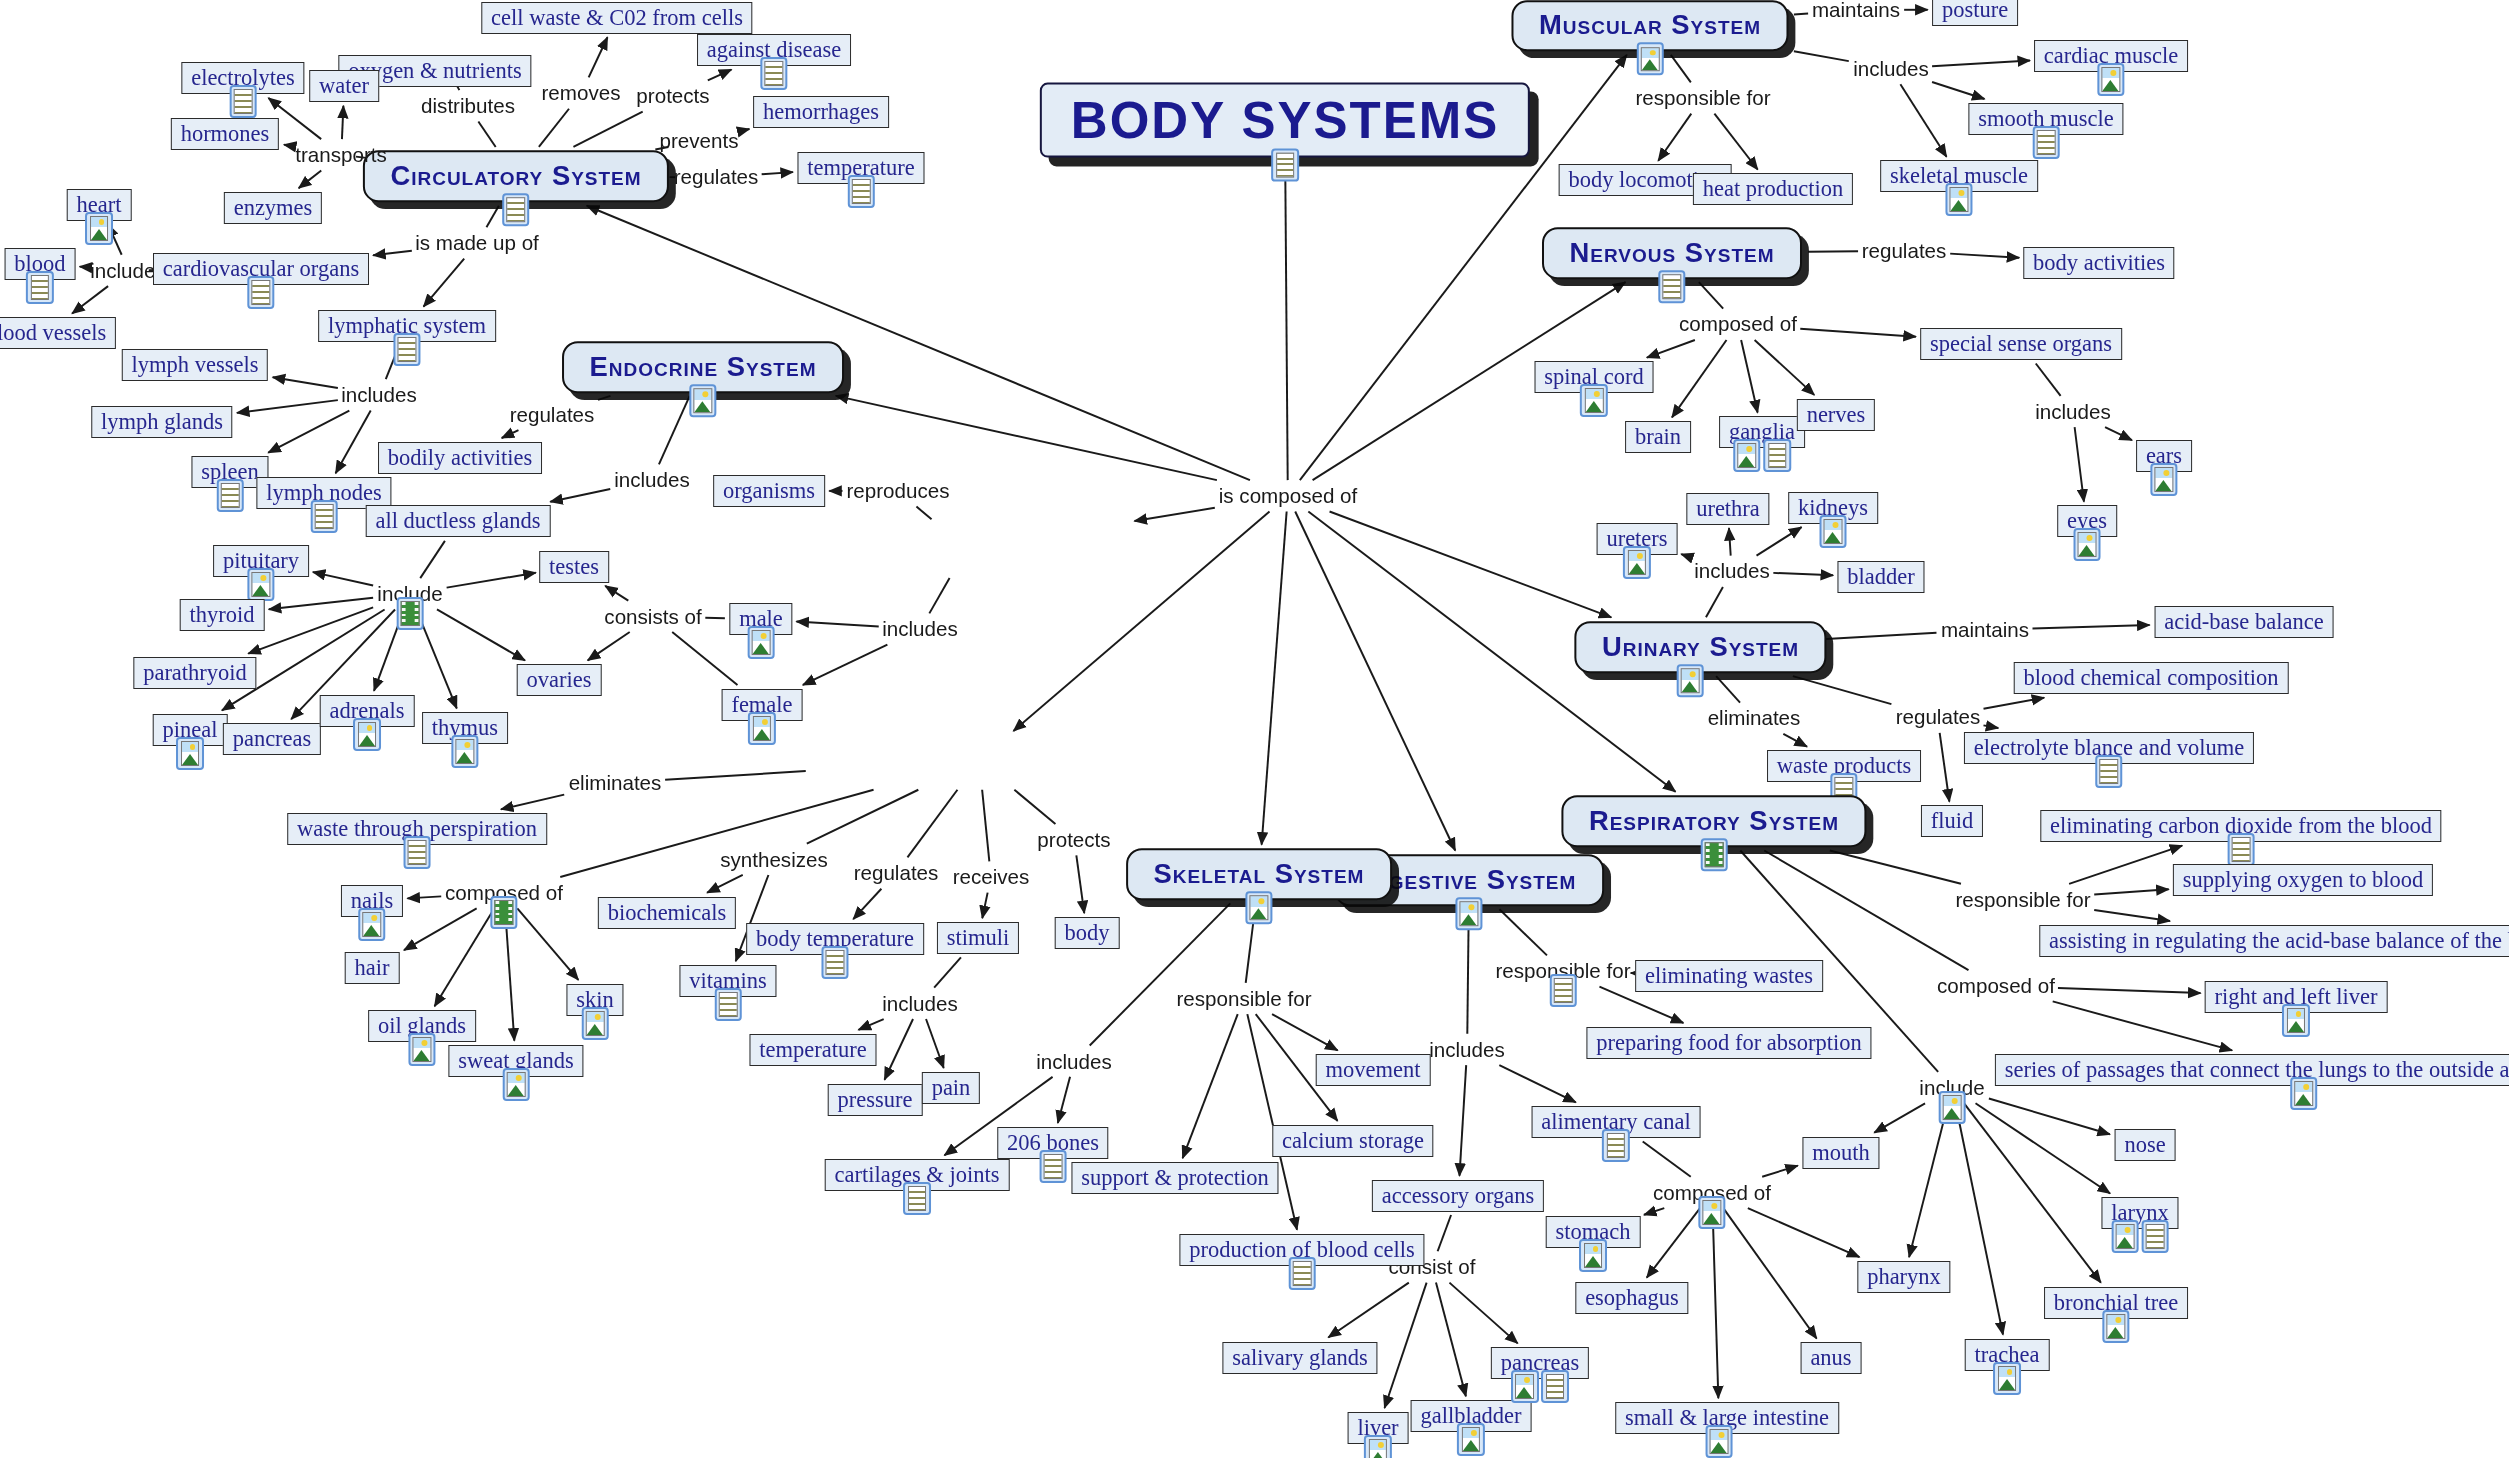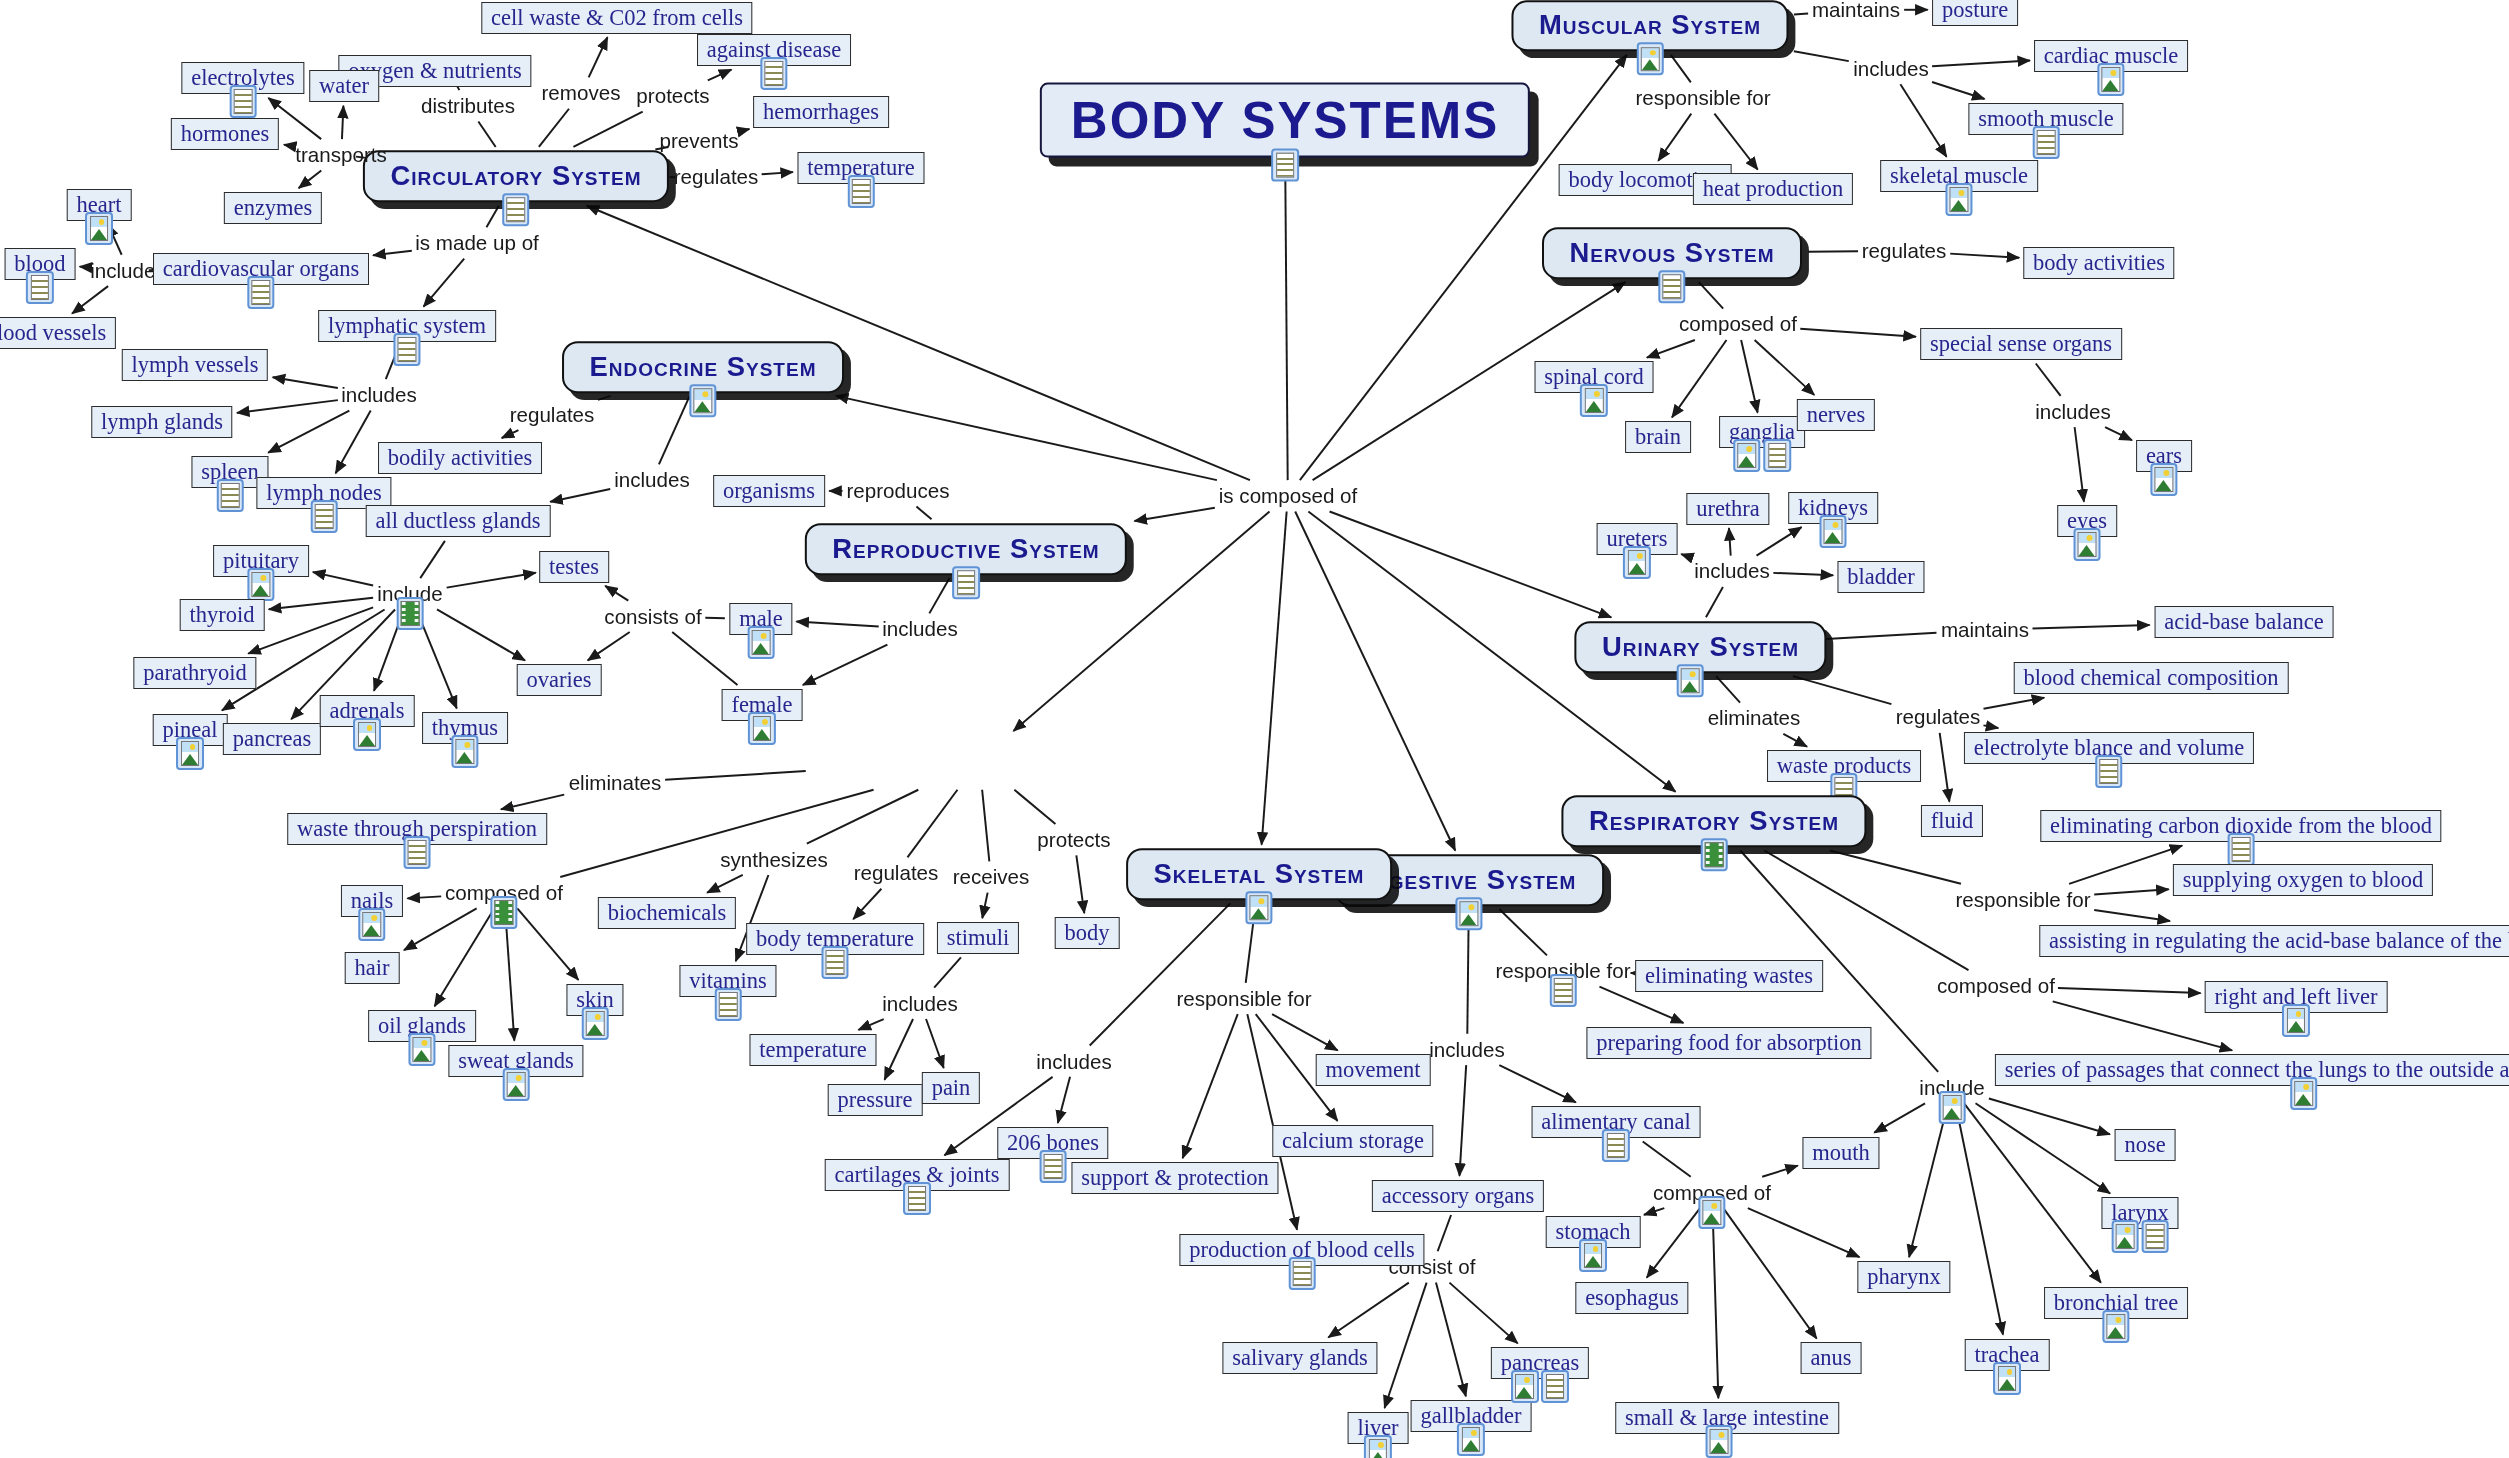--- a/index.html
+++ b/index.html
@@ -583,25 +583,20 @@
           <span class="icon-inner pic"></span>
         </span>
       </span></div>
     <div class="node n-leaf" style="left: 465px; top: 728px;"><span class="nlabel">thymus</span><span class="icons">
         <span class="icon">
           <span class="icon-inner pic"></span>
         </span>
       </span></div>
     <div class="node n-leaf" style="left: 574px; top: 567px;"><span class="nlabel">testes</span></div>
     <div class="node n-leaf" style="left: 559px; top: 680px;"><span class="nlabel">ovaries</span></div>
-    <div class="node n-system" style="left: 966px; top: 549px;"><span class="nlabel">Reproductive System</span><span class="icons">
-        <span class="icon">
-          <span class="icon-inner doc"></span>
-        </span>
-      </span></div>
     <div class="node n-leaf" style="left: 769px; top: 491px;"><span class="nlabel">organisms</span></div>
     <div class="node n-label" style="left: 898px; top: 491px;"><span class="nlabel">reproduces</span></div>
     <div class="node n-label" style="left: 653px; top: 617px;"><span class="nlabel">consists of</span></div>
     <div class="node n-leaf" style="left: 761px; top: 619px;"><span class="nlabel">male</span><span class="icons">
         <span class="icon">
           <span class="icon-inner pic"></span>
         </span>
       </span></div>
     <div class="node n-label" style="left: 920px; top: 629px;"><span class="nlabel">includes</span></div>
     <div class="node n-leaf" style="left: 762px; top: 705px;"><span class="nlabel">female</span><span class="icons">

